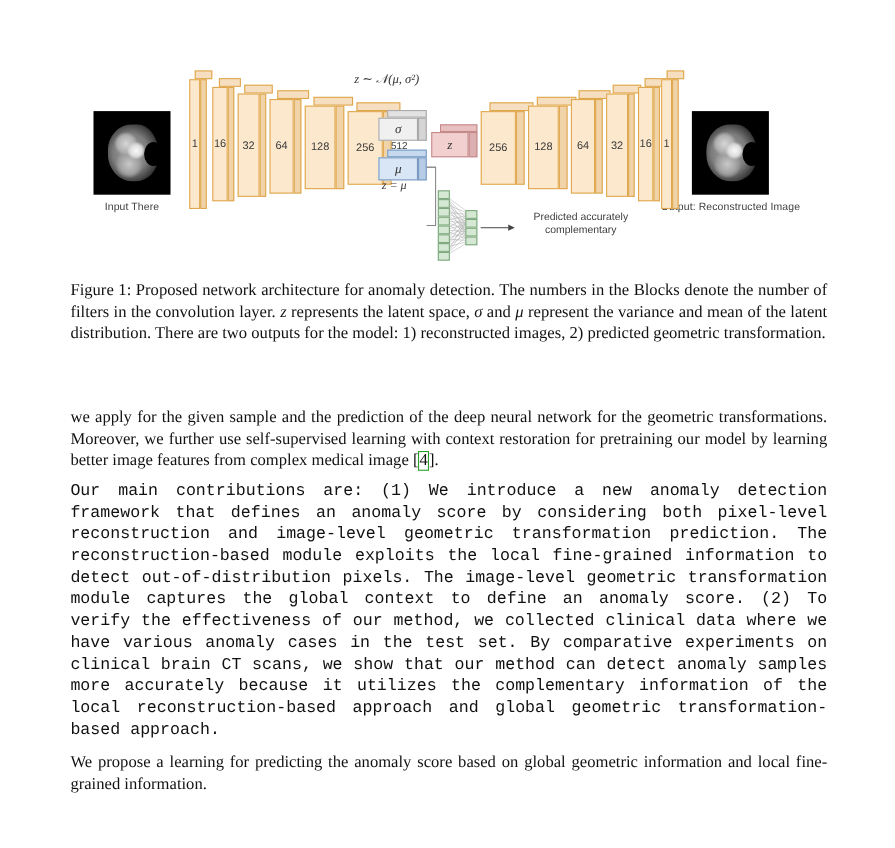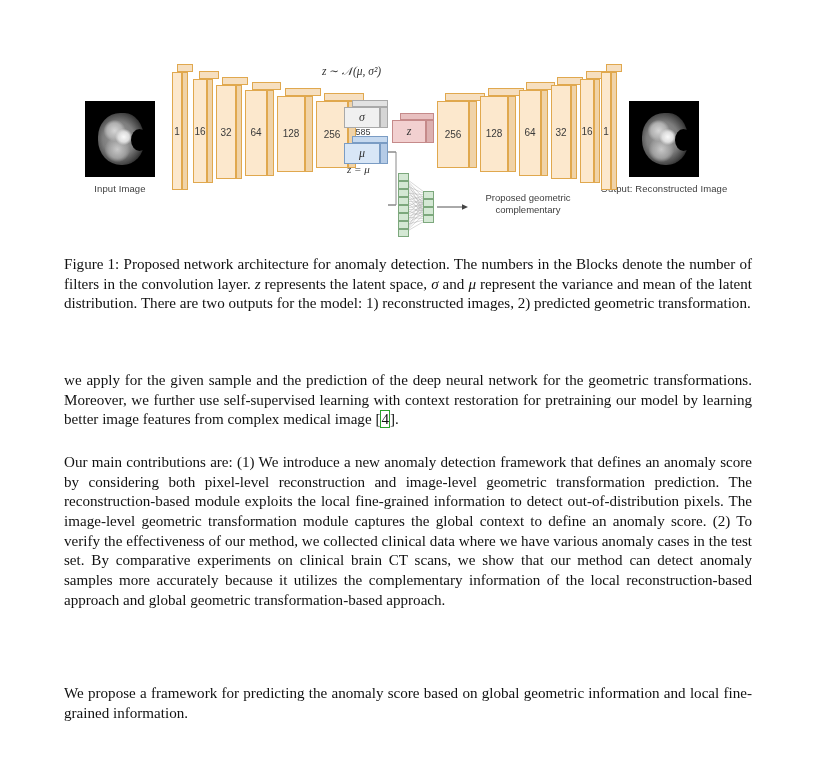--- a/index.html
+++ b/index.html
@@ -186,21 +186,21 @@
   .para {
     position: absolute;
     left: 64px;
     width: 688px;
     font-size: 15.1px;
     line-height: 1.305;
     text-align: justify;
     color: #111;
   }
   .p1 { top: 371px; }
-  .p2 { top: 453px; }
+  .p2 { top: 437px; font-family: Liberation Mono, monospace; }
   .p3 { top: 684px; }
   .p4 { top: 730px; }
 
   .cite {
     border: 1px solid #2aa02a;
     padding: 0 0px;
     color: #111;
     text-decoration: none;
   }
 
@@ -223,21 +223,21 @@
 <body>
 
 <div class="page">
 
   <div class="figure-wrap">
 
     <div class="ct-box" style="left:85px; top:101px; width:70px; height:76px;">
       <div class="ct-brain" style="left:13px; top:12px; width:46px; height:52px;"></div>
       <div class="ct-notch" style="left:46px; top:28px; width:17px; height:22px;"></div>
     </div>
-    <div class="ct-caption" style="left:85px; top:183px; width:70px;">Input Image</div>
+    <div class="ct-caption" style="left:85px; top:183px; width:70px;">Input There</div>
 
     <div class="ct-box" style="left:629px; top:101px; width:70px; height:76px;">
       <div class="ct-brain" style="left:13px; top:12px; width:46px; height:52px;"></div>
       <div class="ct-notch" style="left:46px; top:28px; width:17px; height:22px;"></div>
     </div>
     <div class="ct-caption" style="left:594px; top:183px; width:140px;">Output: Reconstructed Image</div>
 
     <div class="blk" style="left:172px; top:64px; width:16px; height:126px;">
       <div class="top" style="width:16px; height:8px; left:5px;"></div>
       <div class="face" style="width:10px; height:118px;"></div>
@@ -282,21 +282,21 @@
 
     <div class="fig-text" style="left:322px; top:64px; font-size:11.5px; font-style:italic;">z ∼ 𝒩(μ, σ²)</div>
 
     <div class="lbox sigma" style="left:344px; top:100px; width:44px; height:28px;">
       <div class="ltop" style="width:36px; height:7px; left:8px;"></div>
       <div class="lface" style="width:36px; height:21px;">
         <span class="ltxt">σ</span>
       </div>
       <div class="lside" style="left:36px; top:7px; width:8px; height:21px;"></div>
     </div>
-    <div class="num-small" style="left:344px; top:127px; width:38px;">585</div>
+    <div class="num-small" style="left:344px; top:127px; width:38px;">512</div>
 
     <div class="lbox mu" style="left:344px; top:136px; width:44px; height:28px;">
       <div class="ltop" style="width:36px; height:7px; left:8px;"></div>
       <div class="lface" style="width:36px; height:21px;">
         <span class="ltxt">μ</span>
       </div>
       <div class="lside" style="left:36px; top:7px; width:8px; height:21px;"></div>
     </div>
     <div class="fig-text" style="left:347px; top:163px; font-size:11px; font-style:italic;">z = μ</div>
 
@@ -407,29 +407,29 @@
     </div>
 
     <div class="mlp">
       <div class="node" style="left:423px; top:191px; width:11px; height:8px;"></div>
       <div class="node" style="left:423px; top:199px; width:11px; height:8px;"></div>
       <div class="node" style="left:423px; top:207px; width:11px; height:8px;"></div>
       <div class="node" style="left:423px; top:215px; width:11px; height:8px;"></div>
     </div>
 
     <div class="fig-sans" style="left:468px; top:192px; width:120px;">
-      <div>Proposed geometric</div>
+      <div>Predicted accurately</div>
       <div>complementary</div>
     </div>
 
   </div>
 
   <div class="caption"><span>Figure 1:</span><span> Proposed network architecture for anomaly detection. The numbers in the Blocks denote the number of filters in the convolution layer. </span><span class="it">z</span><span> represents the latent space, </span><span class="it">σ</span><span> and </span><span class="it">μ</span><span> represent the variance and mean of the latent distribution. There are two outputs for the model: 1) reconstructed images, 2) predicted geometric transformation.</span></div>
 
   <p class="para p1" style="margin:0;"><span>we apply for the given sample and the prediction of the deep neural network for the geometric transformations. Moreover, we further use self-supervised learning with context restoration for pretraining our model by learning better image features from complex medical image [</span><a class="cite" href="#">4</a><span>].</span></p>
 
   <p class="para p2" style="margin:0;">Our main contributions are: (1) We introduce a new anomaly detection framework that defines an anomaly score by considering both pixel-level reconstruction and image-level geometric transformation prediction. The reconstruction-based module exploits the local fine-grained information to detect out-of-distribution pixels. The image-level geometric transformation module captures the global context to define an anomaly score. (2) To verify the effectiveness of our method, we collected clinical data where we have various anomaly cases in the test set. By comparative experiments on clinical brain CT scans, we show that our method can detect anomaly samples more accurately because it utilizes the complementary information of the local reconstruction-based approach and global geometric transformation-based approach.</p>
 
 
-  <p class="para p3" style="margin:0;">We propose a framework for predicting the anomaly score based on global geometric information and local fine-grained information.</p>
+  <p class="para p3" style="margin:0;">We propose a learning for predicting the anomaly score based on global geometric information and local fine-grained information.</p>
 
 
 </div>
 
 </body></html>

